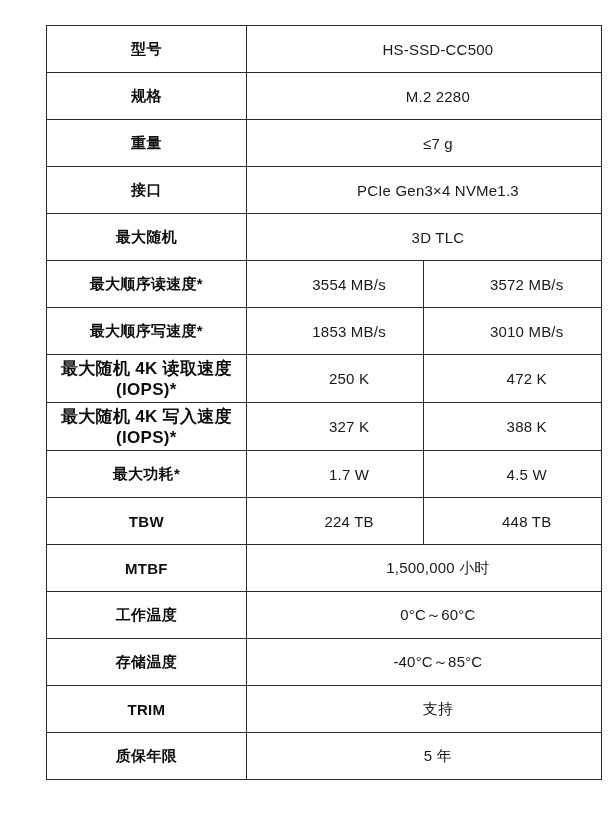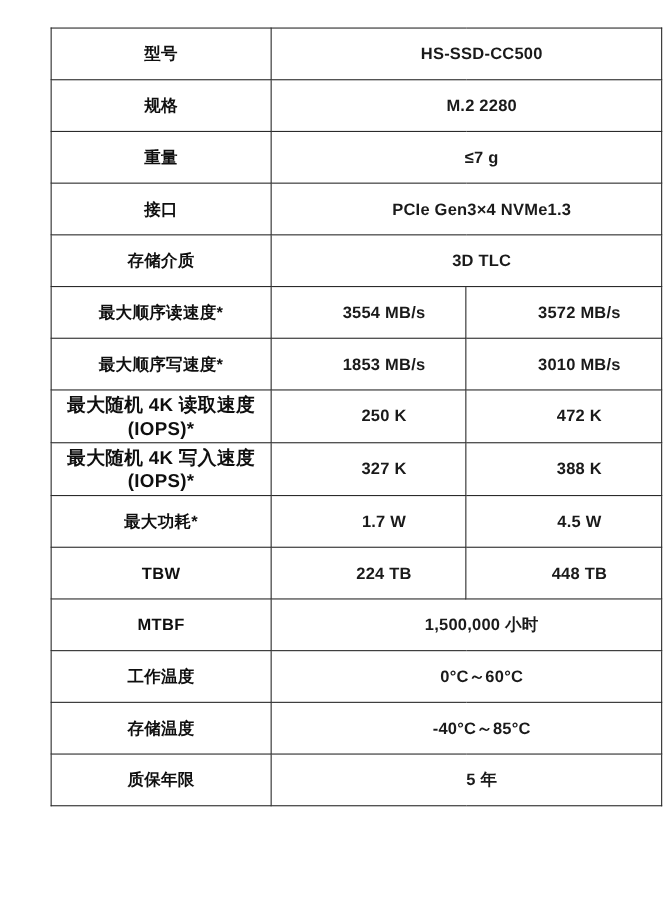--- a/index.html
+++ b/index.html
@@ -43,21 +43,21 @@
     font-weight: bold;
     font-size: 15px;
     letter-spacing: 0.3px;
     color: #0f0f0f;
   }
   td.label.thin {
     font-size: 17px;
   }
   td.value {
     font-size: 15px;
-    font-weight: bold;
+    font-weight: normal;
     color: #1a1a1a;
     letter-spacing: 0.2px;
     padding-left: 32px;
   }
   .watermark {
     position: absolute;
     right: 14px;
     bottom: 8px;
     font-size: 10px;
     color: #e2e2e2;
@@ -80,21 +80,21 @@
       </tr>
       <tr>
         <td class="label">重量</td>
         <td class="value" colspan="2">≤7 g</td>
       </tr>
       <tr>
         <td class="label">接口</td>
         <td class="value" colspan="2">PCIe Gen3×4  NVMe1.3</td>
       </tr>
       <tr>
-        <td class="label">存储介质</td>
+        <td class="label">最大随机</td>
         <td class="value" colspan="2">3D TLC</td>
       </tr>
       <tr>
         <td class="label">最大顺序读速度*</td>
         <td class="value">3554 MB/s</td>
         <td class="value">3572 MB/s</td>
       </tr>
       <tr>
         <td class="label">最大顺序写速度*</td>
         <td class="value">1853 MB/s</td>
@@ -126,19 +126,23 @@
       </tr>
       <tr>
         <td class="label">工作温度</td>
         <td class="value" colspan="2">0°C～60°C</td>
       </tr>
       <tr>
         <td class="label">存储温度</td>
         <td class="value" colspan="2">-40°C～85°C</td>
       </tr>
       <tr>
+        <td class="label">TRIM</td>
+        <td class="value" colspan="2">支持</td>
+      </tr>
+      <tr>
         <td class="label">质保年限</td>
         <td class="value" colspan="2">5 年</td>
       </tr>
     </tbody>
   </table>
   <div class="watermark"></div>
 </div>
 
 </body></html>

